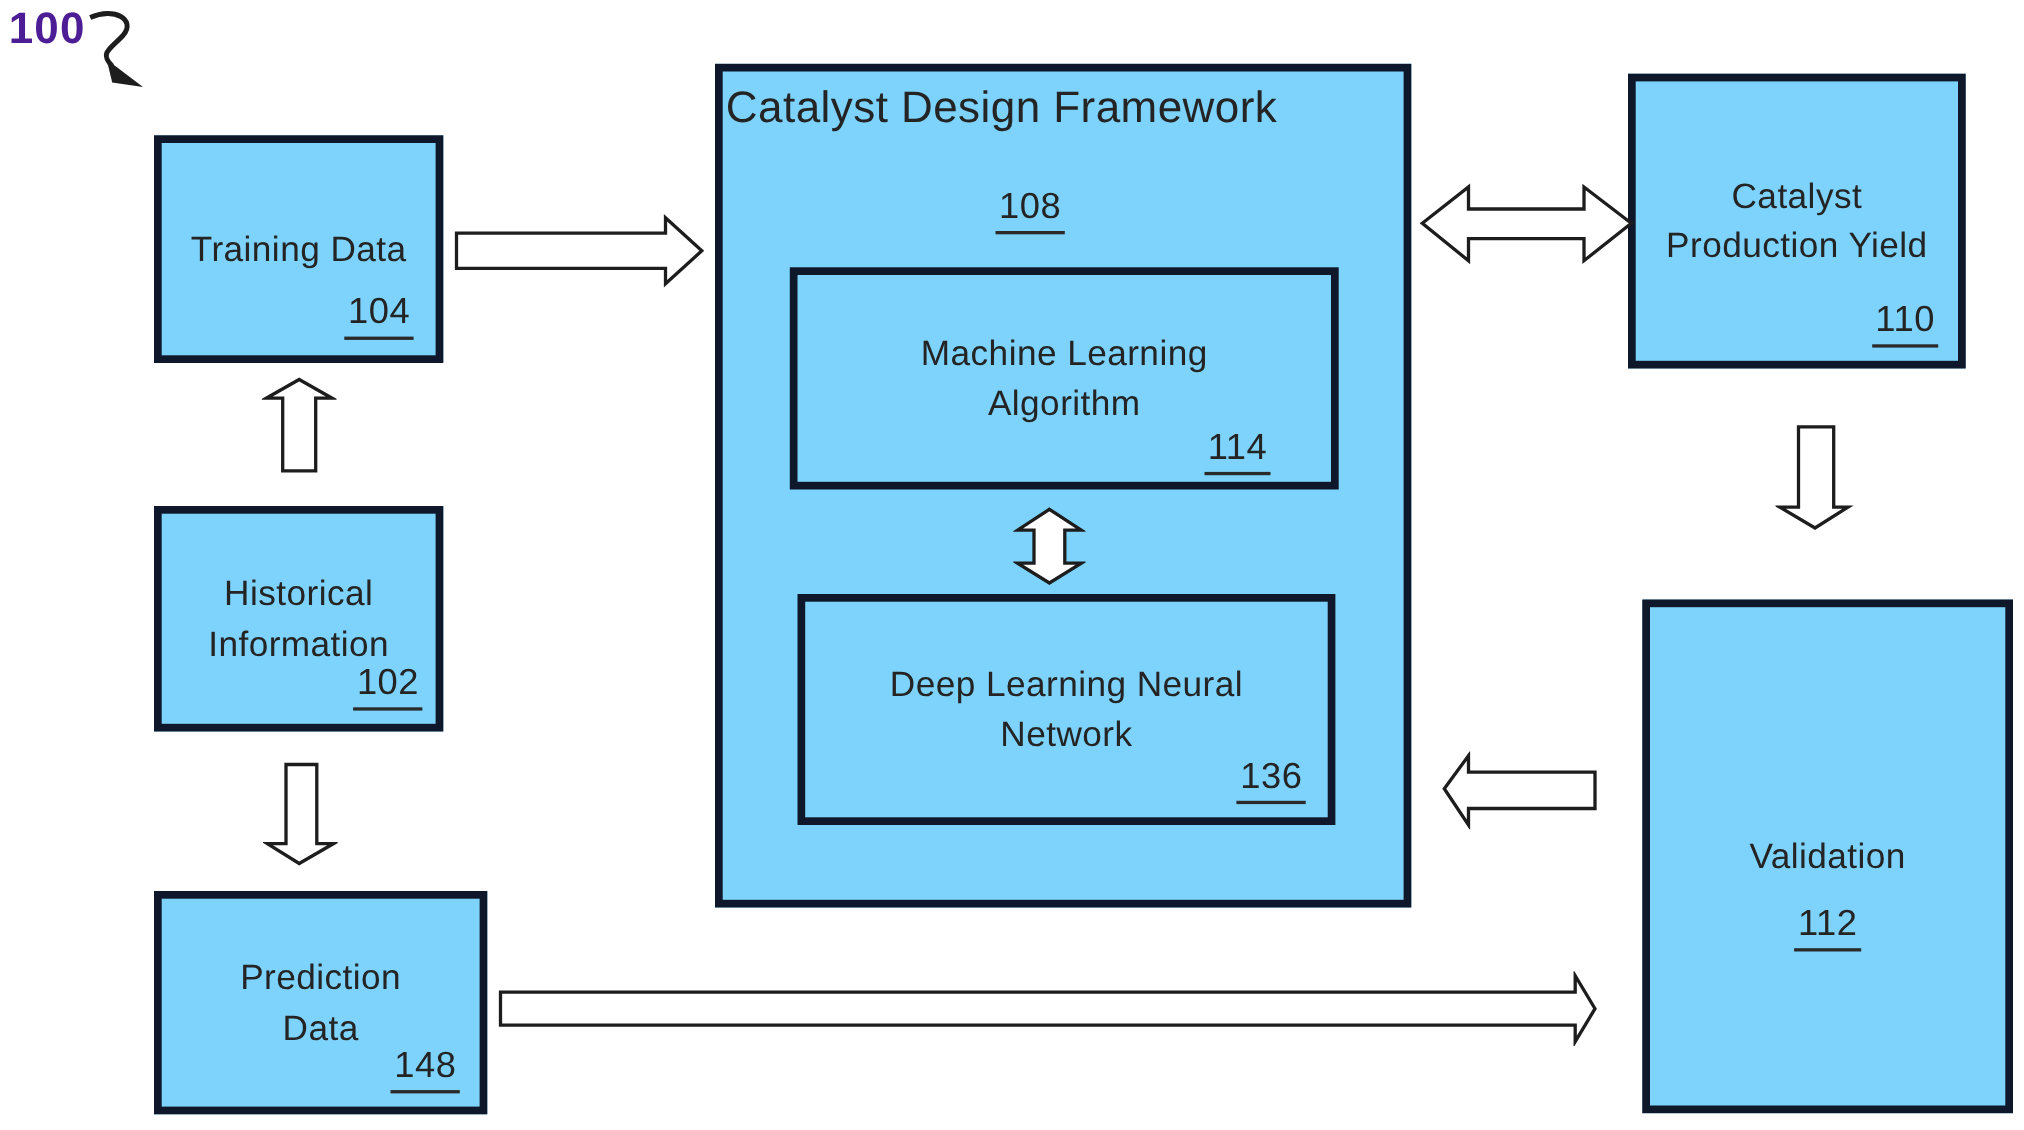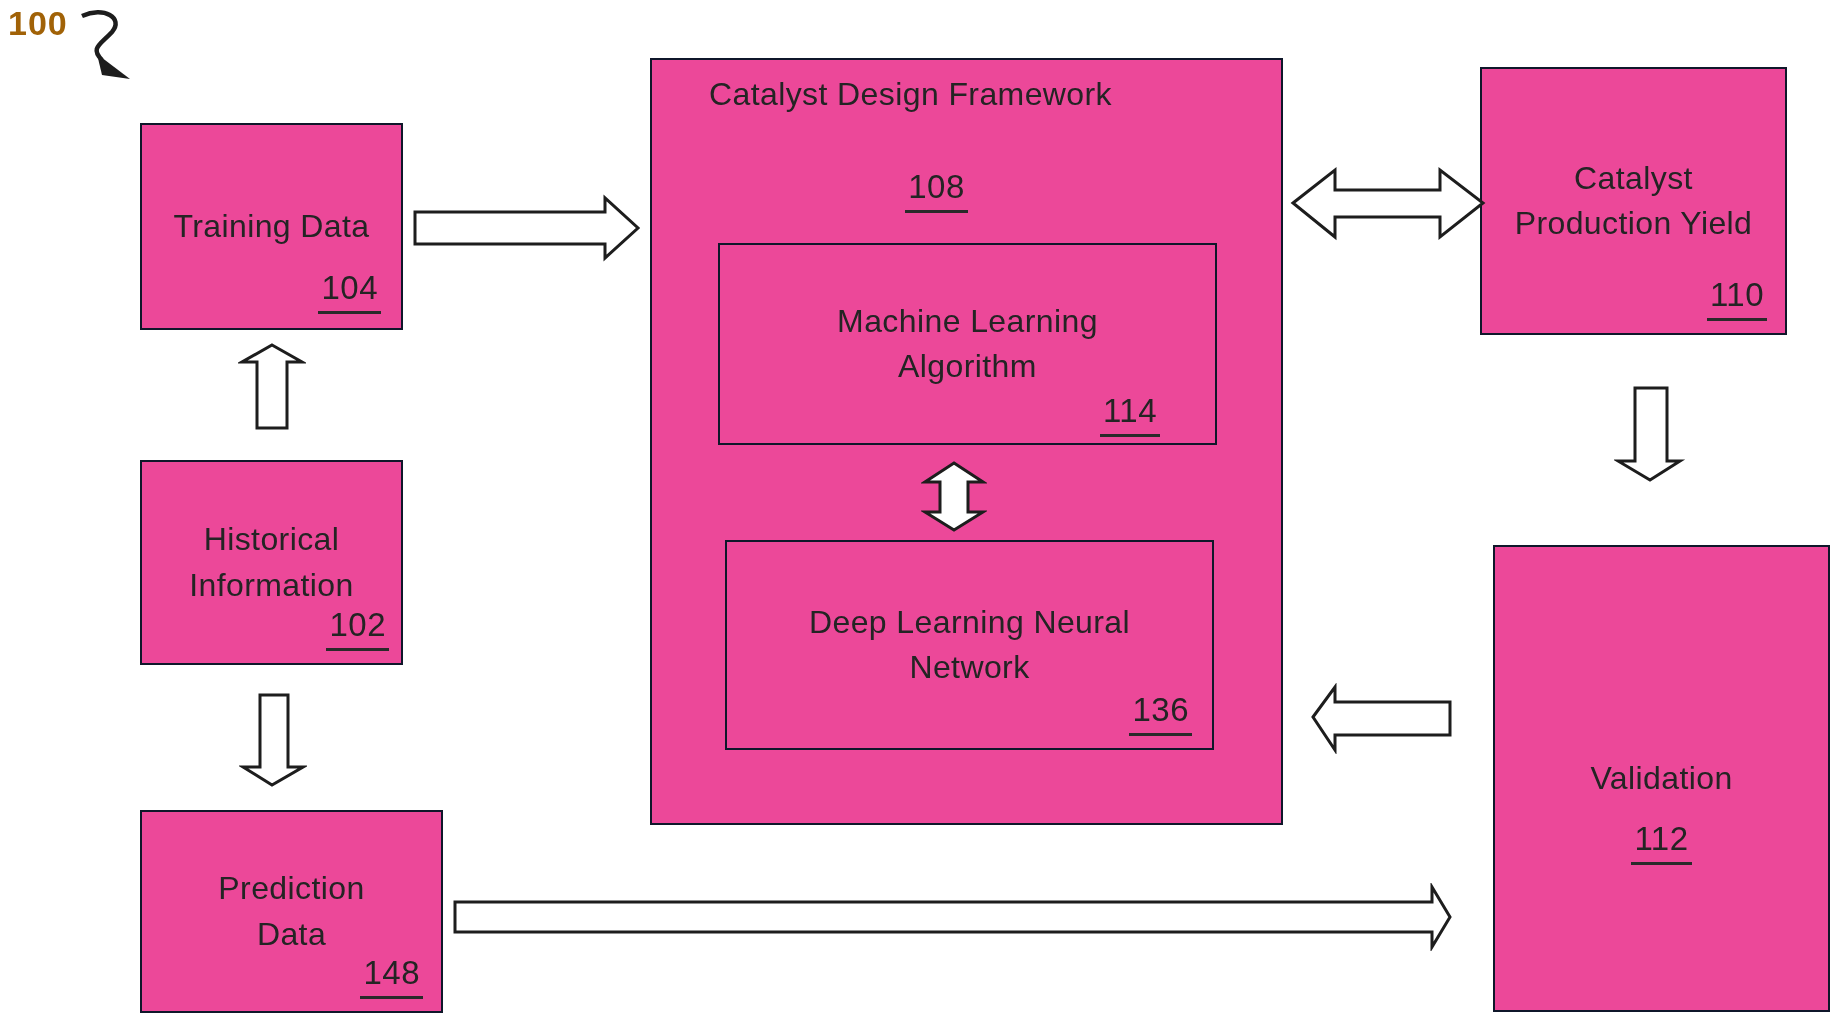--- a/index.html
+++ b/index.html
@@ -10,29 +10,29 @@
     height: 1027px;
     background: #ffffff;
     font-family: "Liberation Sans", sans-serif;
     color: #1d1d1d;
     overflow: hidden;
   }
   .fig-ref {
     position: absolute;
     left: 8px;
     top: 4px;
-    font-size: 34px;
+    font-size: 40px;
     font-weight: bold;
     letter-spacing: 1px;
-    color: #a16207;
+    color: #4c1d95;
   }
   .box {
     position: absolute;
-    border: 2px solid #0f172a;
-    background: #ec4899;
+    border: 7px solid #0f172a;
+    background: #7dd3fc;
   }
   .box.center-label {
     display: flex;
     align-items: center;
     justify-content: center;
   }
   .box-label {
     font-size: 32px;
     line-height: 1.42;
     text-align: center;
@@ -48,21 +48,21 @@
     padding: 0 3px 4px 3px;
   }
   .corner-num { position: absolute; }
   .fw-title {
     position: absolute;
     left: 650px;
     top: 76px;
     width: 633px;
     padding-right: 112px;
     text-align: center;
-    font-size: 32px;
+    font-size: 40px;
     letter-spacing: 0.4px;
     color: #242424;
   }
   .fw-num-wrap {
     position: absolute;
     left: 650px;
     top: 168px;
     width: 633px;
     padding-right: 60px;
     text-align: center;

